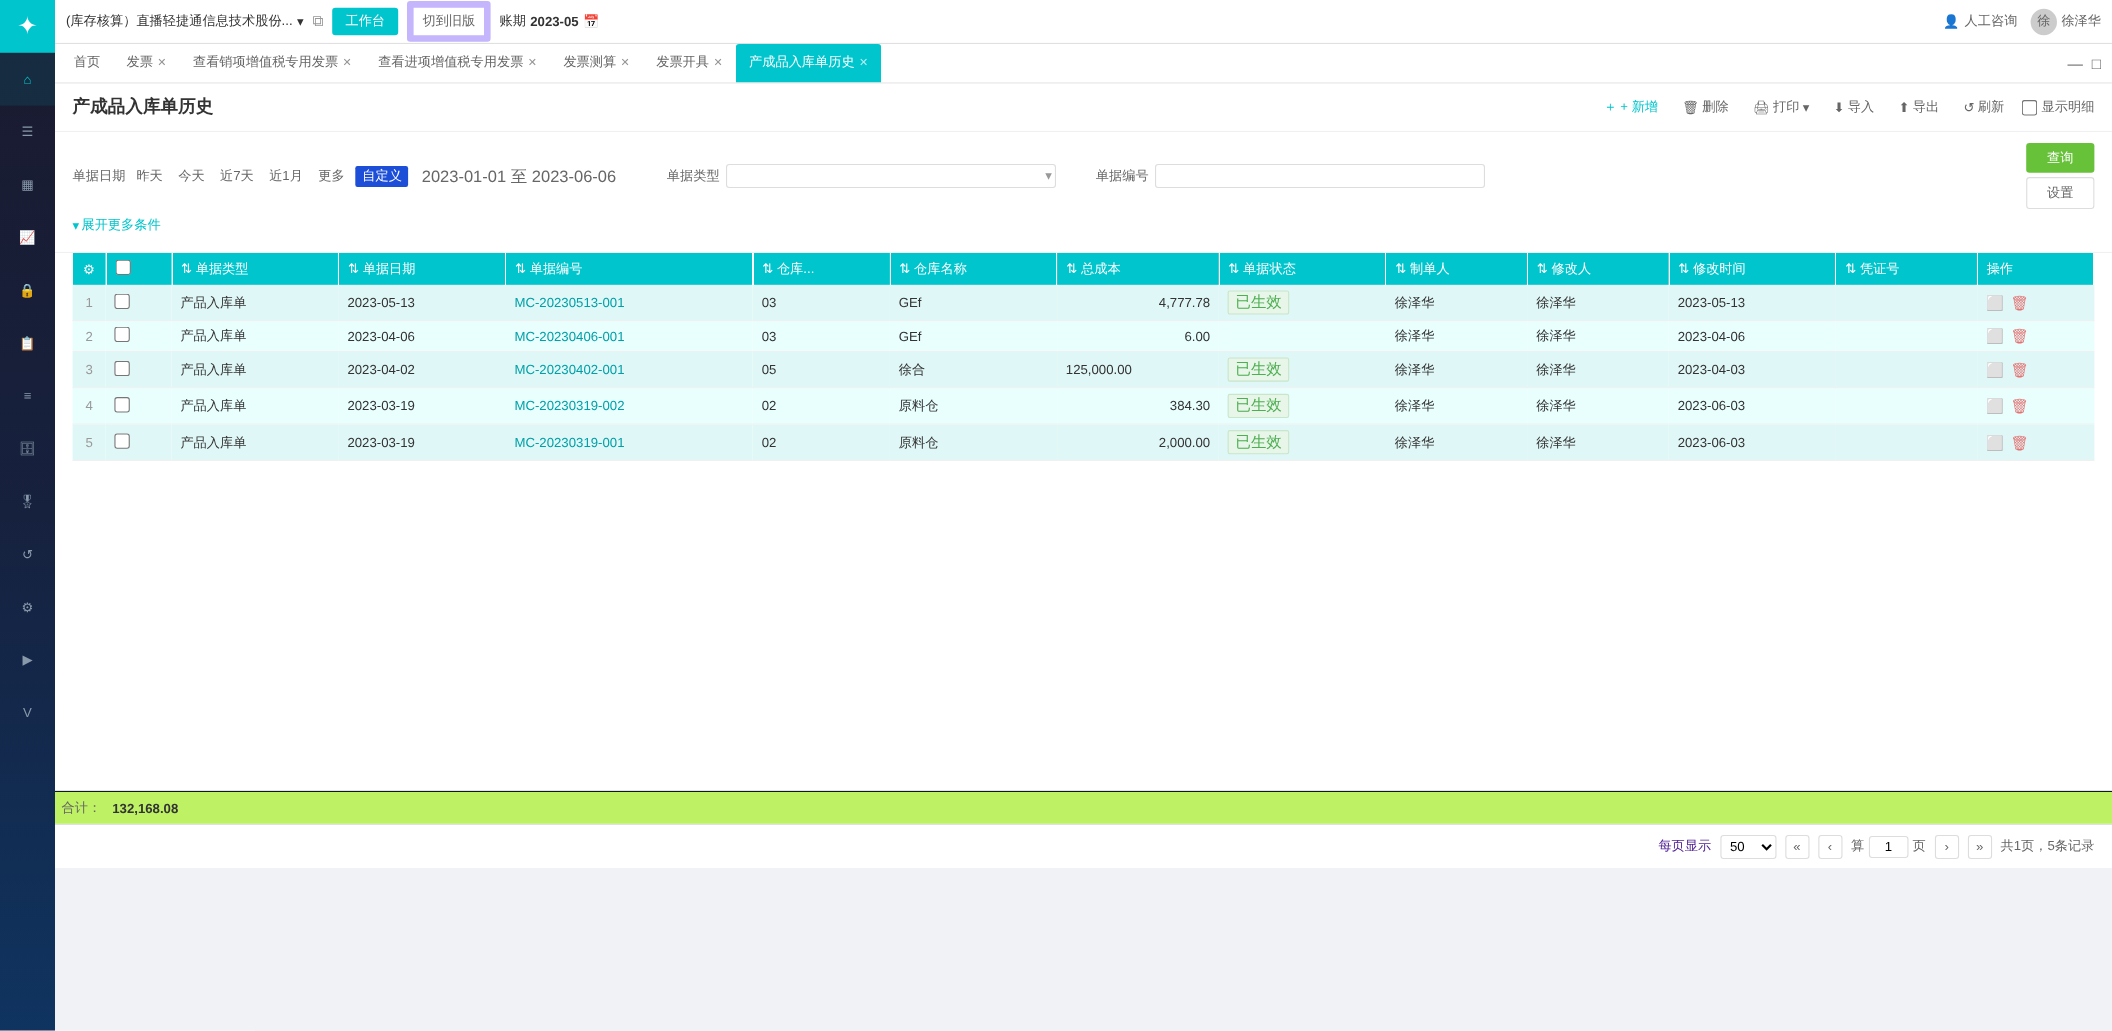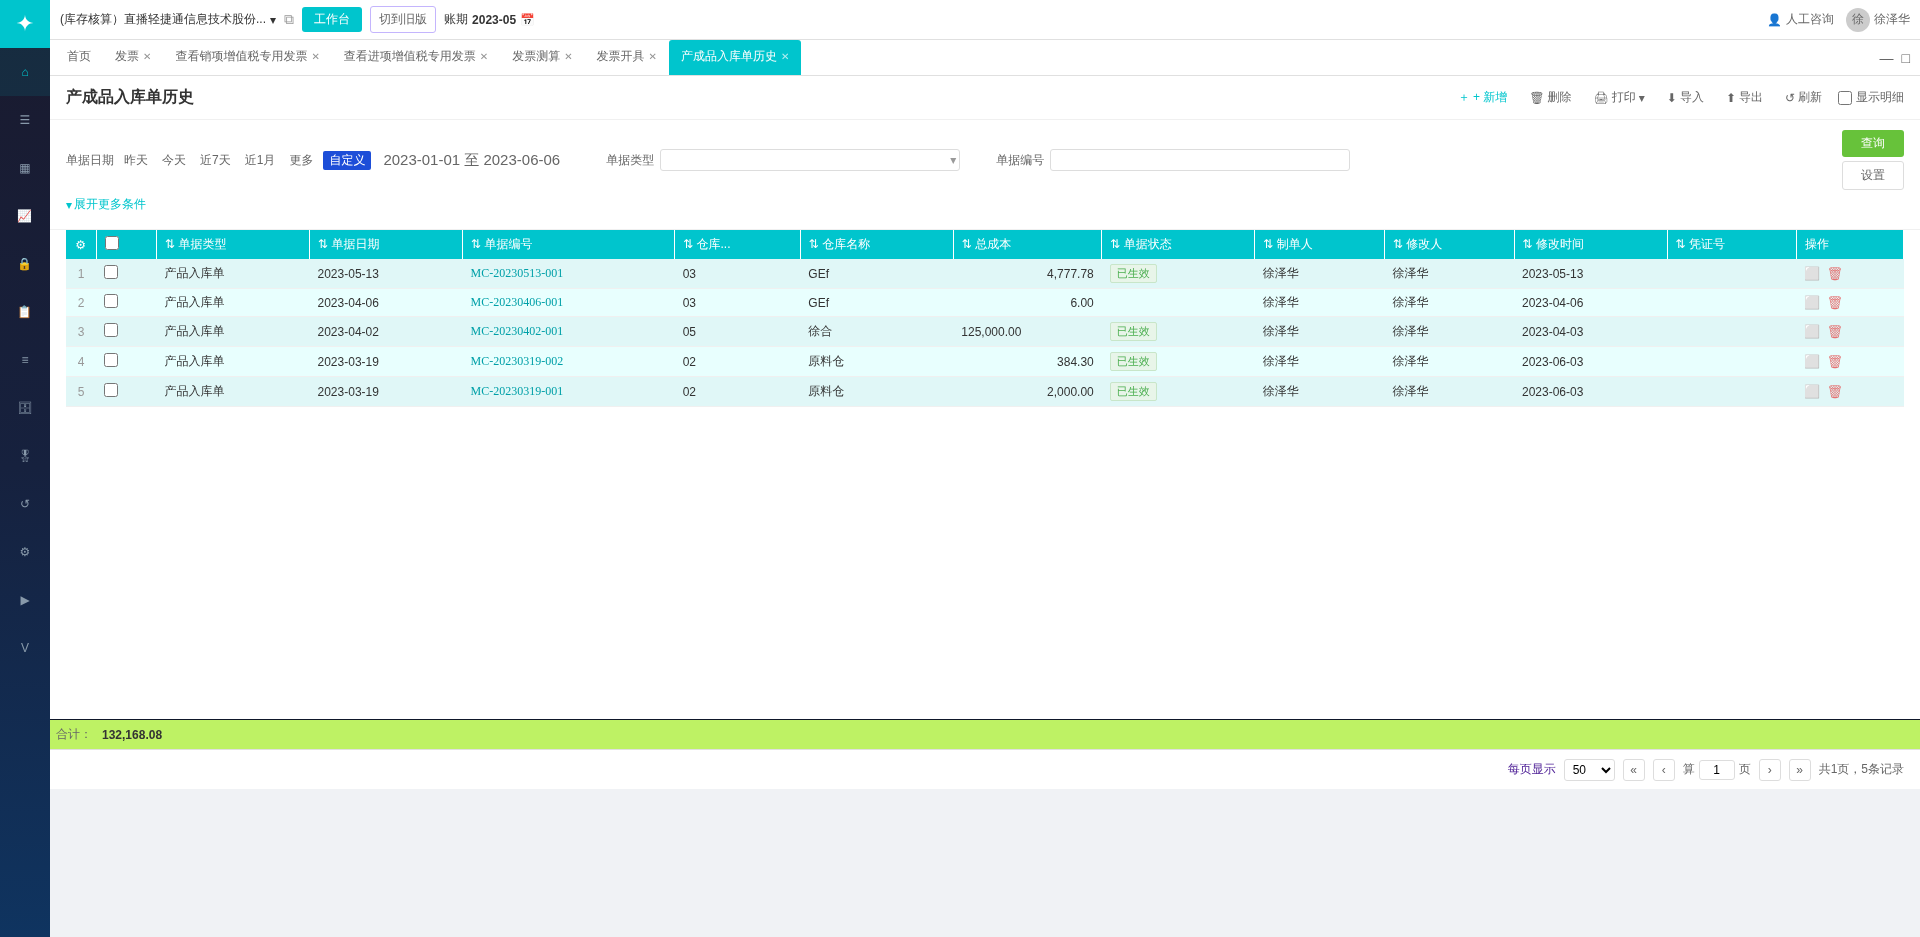--- a/index.html
+++ b/index.html
@@ -75,21 +75,21 @@
     .btn-workbench {
       background: #00c5cd;
       color: white;
       border: none;
       padding: 4px 12px;
       border-radius: 3px;
       cursor: pointer;
       font-size: 12px;
     }
     .btn-switch {
-      border: 1px solid #c4b5fd;
+      border: 6px solid #c4b5fd;
       background: white;
       padding: 4px 8px;
       border-radius: 3px;
       cursor: pointer;
       font-size: 12px;
       color: #666;
     }
     .account-period {
       font-size: 12px;
       color: #333;
@@ -313,26 +313,26 @@
     tbody tr { border-bottom: 1px solid #f0f0f0; }
     tbody tr:nth-child(odd) { background: #f9fffe; }
     tbody tr:nth-child(even) { background: #e8fffe; }
     tbody tr.highlighted { background: #e0f7f7; }
     tbody td {
       padding: 5px 8px;
       color: #333;
       white-space: nowrap;
     }
     .row-num { color: #999; text-align: center; width: 30px; }
-    .link-text { color: #00a0a8; text-decoration: none; cursor: pointer; font-family: Liberation Serif, serif; }
+    .link-text { color: #00a0a8; text-decoration: none; cursor: pointer; }
     .status-badge {
       display: inline-block;
       padding: 1px 6px;
       border-radius: 2px;
-      font-size: 11px;
+      font-size: 14px;
     }
     .status-active {
       background: #e8f5e9;
       color: #4caf50;
       border: 1px solid #c8e6c9;
     }
     .row-action {
       display: flex;
       gap: 6px;
       align-items: center;

